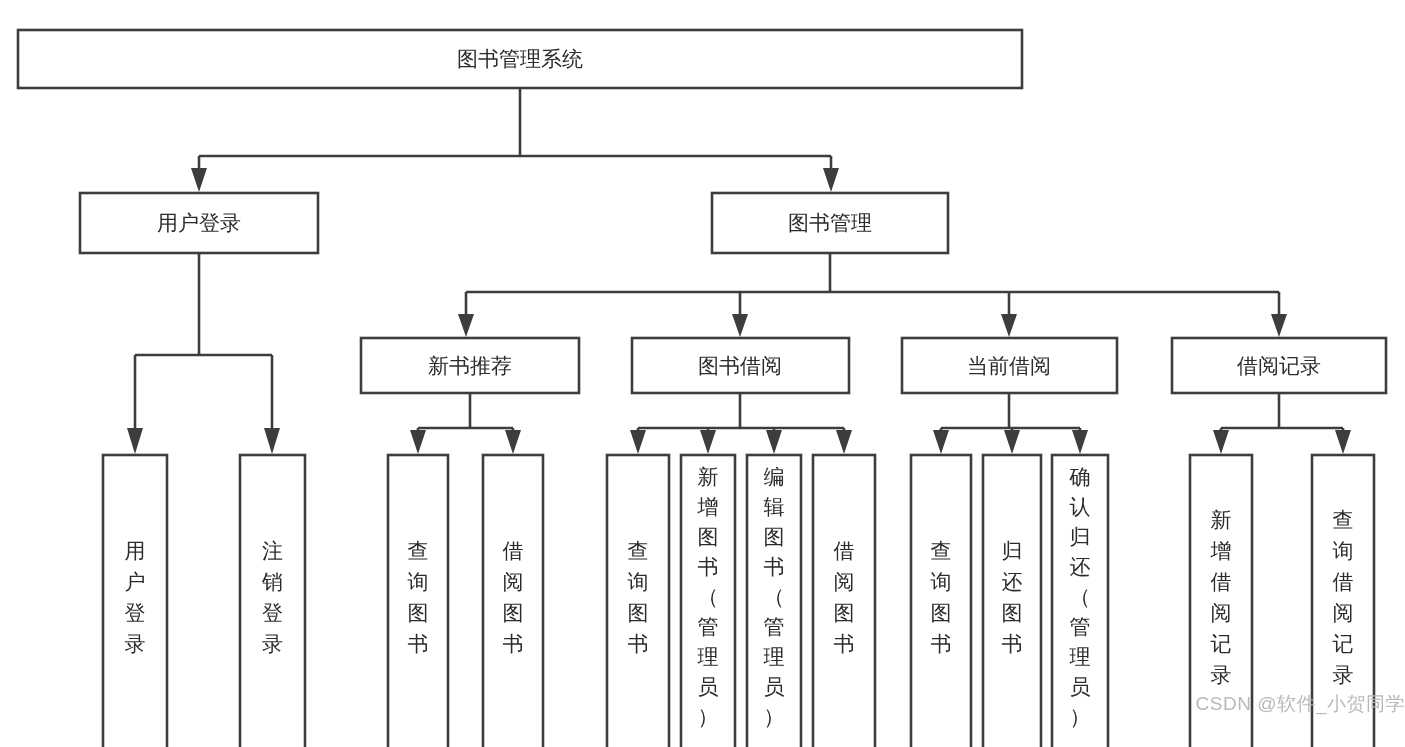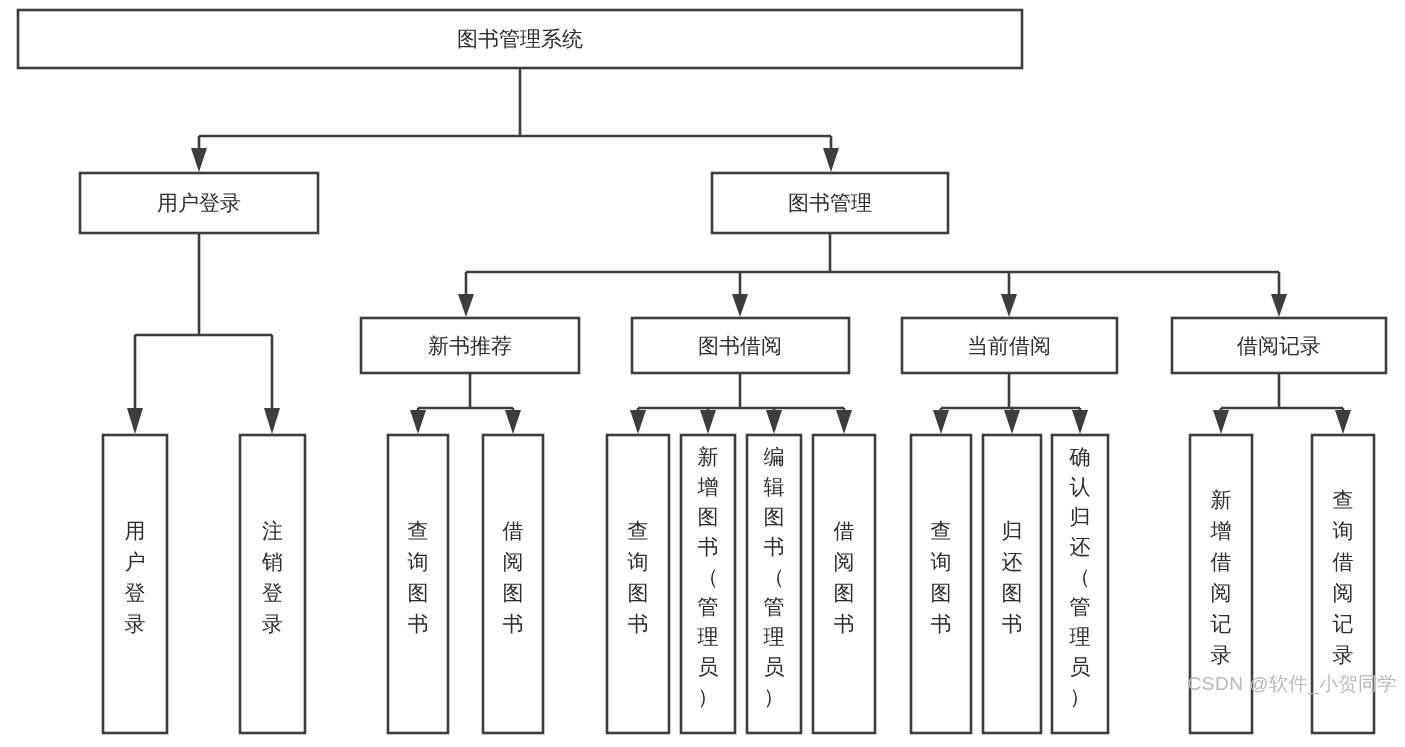--- a/index.html
+++ b/index.html
@@ -10,20 +10,21 @@
   body {
     width: 1405px;
     height: 747px;
     font-family: "Liberation Sans", "DejaVu Sans", sans-serif;
     overflow: hidden;
   }
   #diagram-root {
     position: relative;
     width: 1405px;
     height: 701px;
+    margin-top: 20px;
   }
   svg#flow {
     position: absolute;
     top: 0;
     left: 0;
     width: 1405px;
     height: 747px;
     display: block;
   }
   .node-box {
@@ -49,21 +50,21 @@
     dominant-baseline: middle;
   }
   .node-label-v {
     fill: #2b2b2b;
     font-family: "Liberation Sans", "DejaVu Sans", sans-serif;
     font-size: 21px;
     text-anchor: middle;
   }
   .watermark {
     position: absolute;
-    right: 8px;
+    right: 0;
     bottom: 4px;
     font-family: "Liberation Sans", "DejaVu Sans", sans-serif;
     font-size: 19px;
     color: #b9b9b9;
     white-space: nowrap;
     letter-spacing: 0.5px;
   }
 </style>
 </head>
 <body>

